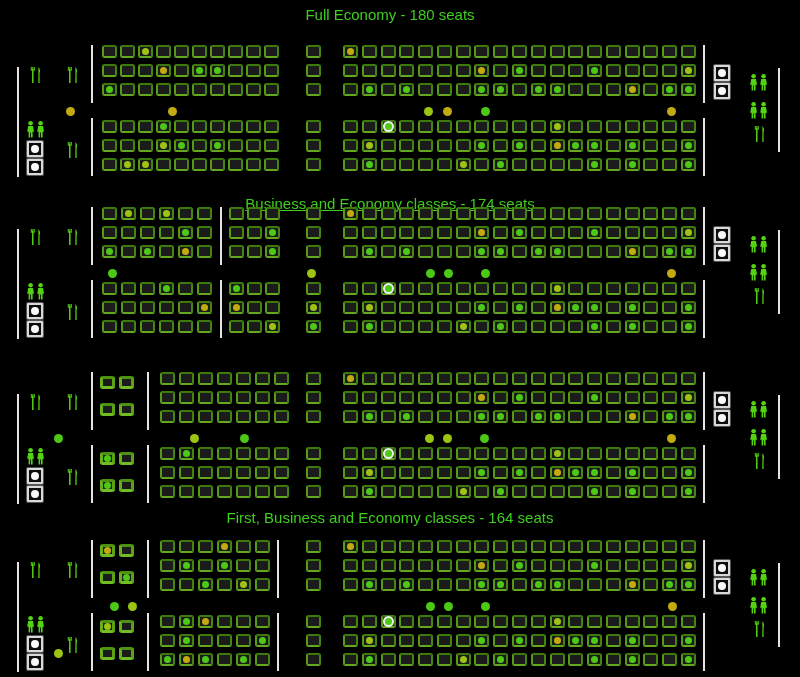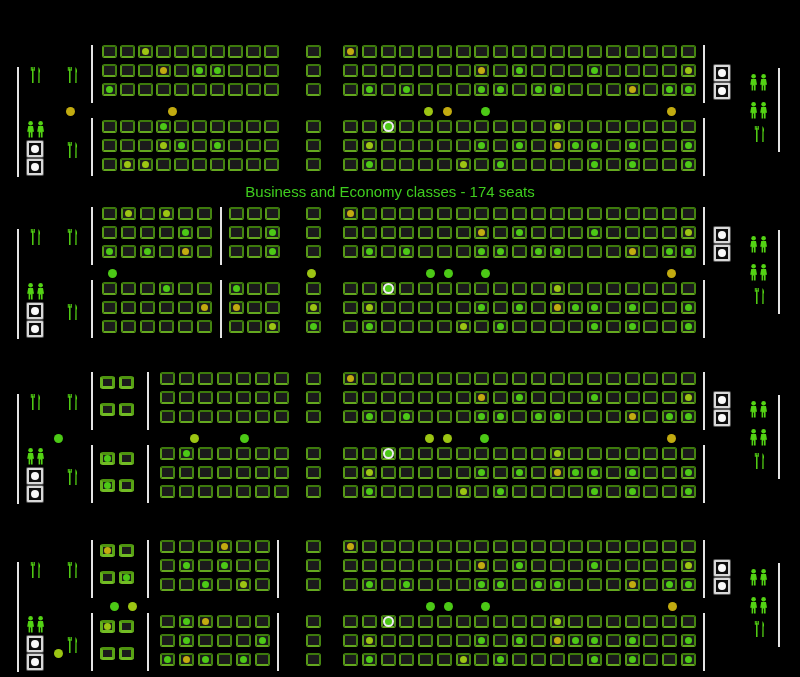--- a/index.html
+++ b/index.html
@@ -20,21 +20,23 @@
   .dot-w{background:#4cc916;box-shadow:0 0 0 2px #ededed;}
   .fixture{position:absolute;line-height:0;}
   .lav{display:inline-block;position:relative;width:16px;height:16px;box-sizing:border-box;
        background:#0d0d0d;border:2px solid #d9d9d9;box-shadow:0 0 0 1px #555;border-radius:1px;}
   .lav-dot{position:absolute;inset:0;margin:auto;width:8px;height:8px;border-radius:50%;background:#fafafa;}
 </style>
 </head>
 <body>
 
 <div id="stage">
-  <div class="section-title" style="top: 183px; color: rgb(63, 205, 30);">Business and Economy classes - 174 seats</div>
+  <div class="section-title" style="top: 6px; color: rgb(63, 205, 30);">Full Economy - 180 seats</div>
+  <div class="section-title" style="top: 195px; color: rgb(63, 205, 30); text-decoration: underline;">Business and Economy classes - 174 seats</div>
+  <div class="section-title" style="top: 509px; color: rgb(63, 205, 30);">First, Business and Economy classes - 164 seats</div>
 <div class="section">
       <div class="vline" style="left: 17px; top: 67px; height: 110px;"></div>
       <div class="vline" style="left: 91px; top: 45px; height: 58px;"></div>
       <div class="vline" style="left: 91px; top: 118px; height: 58px;"></div>
       <div class="vline" style="left: 703px; top: 45px; height: 58px;"></div>
       <div class="vline" style="left: 703px; top: 118px; height: 58px;"></div>
       <div class="vline" style="left: 778px; top: 68px; height: 84px;"></div>
       <div class="fixture" style="left: 30px; top: 67px;"><svg width="13" height="16" viewBox="0 0 13 16">
           <g stroke="#53d314" fill="none" stroke-width="1">
             <path d="M1.3 0 V3.8 M2.8 0 V3.8 M4.3 0 V3.8"></path>

